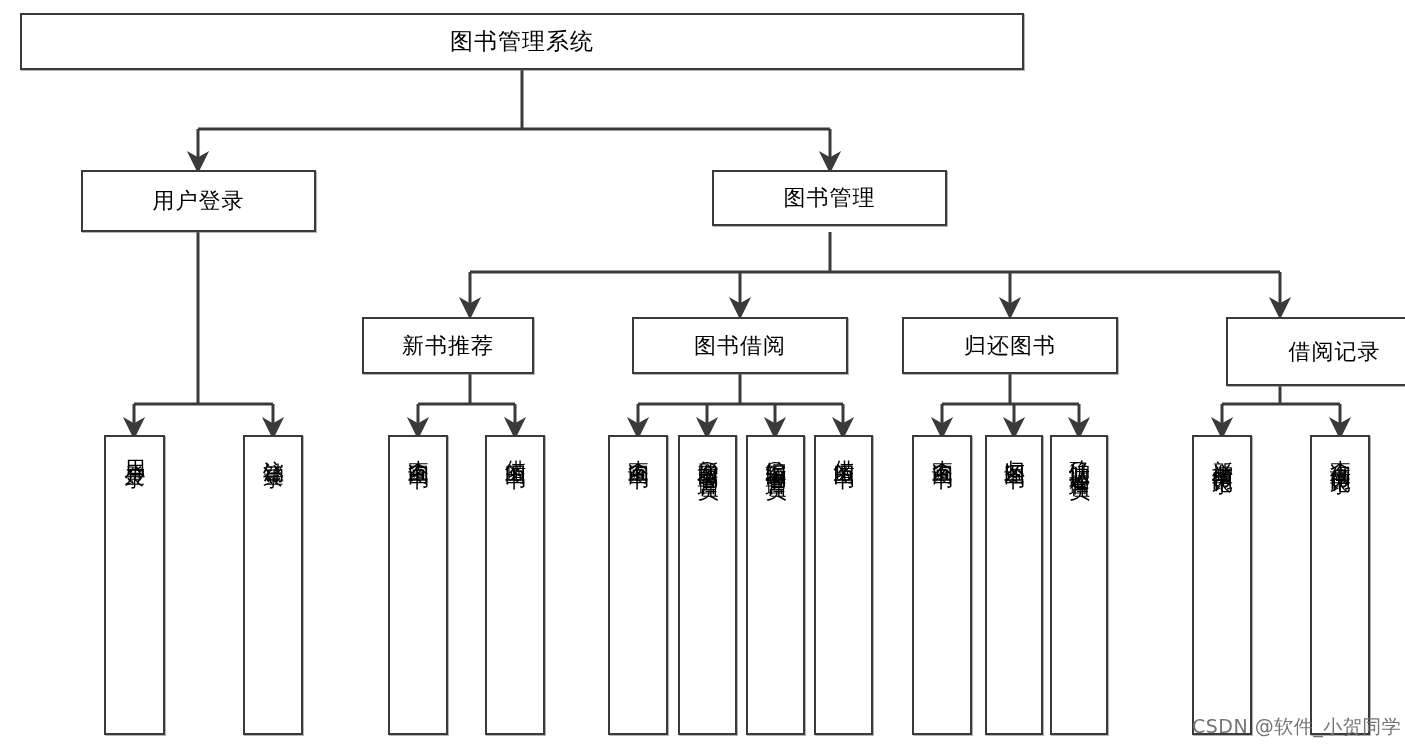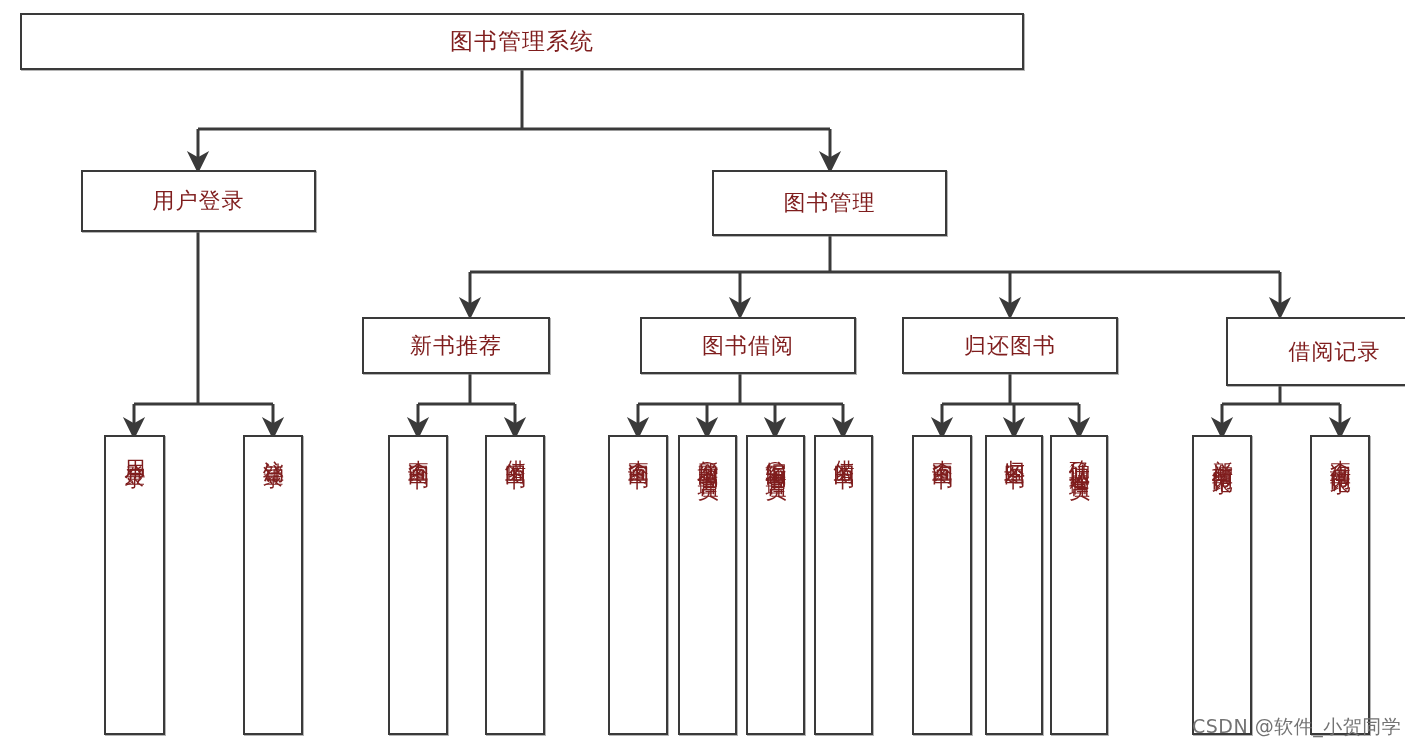--- a/index.html
+++ b/index.html
@@ -29,21 +29,21 @@
     position: absolute;
     box-sizing: border-box;
     background: #ffffff;
     border: 2px solid #3a3a3a;
     display: flex;
     align-items: center;
     justify-content: center;
     box-shadow: 1px 1px 0 0 rgba(120,120,120,0.55);
   }
   .node-label {
-    color: #7f1d1d;
+    color: #000000;
     font-size: 22px;
     line-height: 1.15;
     letter-spacing: 1px;
     white-space: nowrap;
     text-align: center;
   }
   .node.leaf .node-label {
     writing-mode: vertical-rl;
     text-orientation: upright;
     font-size: 21px;
@@ -134,28 +134,28 @@
     </g>
   </svg>
 
   <div class="node root" style="left:20px; top:13px; width:1004px; height:57px;">
     <span class="node-label">图书管理系统</span>
   </div>
 
   <div class="node" style="left:81px; top:170px; width:235px; height:62px;">
     <span class="node-label">用户登录</span>
   </div>
-  <div class="node" style="left:712px; top:170px; width:235px; height:66px;">
+  <div class="node" style="left:712px; top:170px; width:235px; height:56px;">
     <span class="node-label">图书管理</span>
   </div>
 
-  <div class="node" style="left:362px; top:317px; width:188px; height:57px;">
+  <div class="node" style="left:362px; top:317px; width:172px; height:57px;">
     <span class="node-label">新书推荐</span>
   </div>
-  <div class="node" style="left:632px; top:317px; width:216px; height:57px;margin-left:8px;">
+  <div class="node" style="left:632px; top:317px; width:216px; height:57px;">
     <span class="node-label">图书借阅</span>
   </div>
   <div class="node" style="left:902px; top:317px; width:216px; height:57px;">
     <span class="node-label">归还图书</span>
   </div>
   <div class="node" style="left:1226px; top:317px; width:217px; height:69px;">
     <span class="node-label">借阅记录</span>
   </div>
 
   <div class="node leaf" style="left:104px; top:435px; width:61px; height:300px;">

